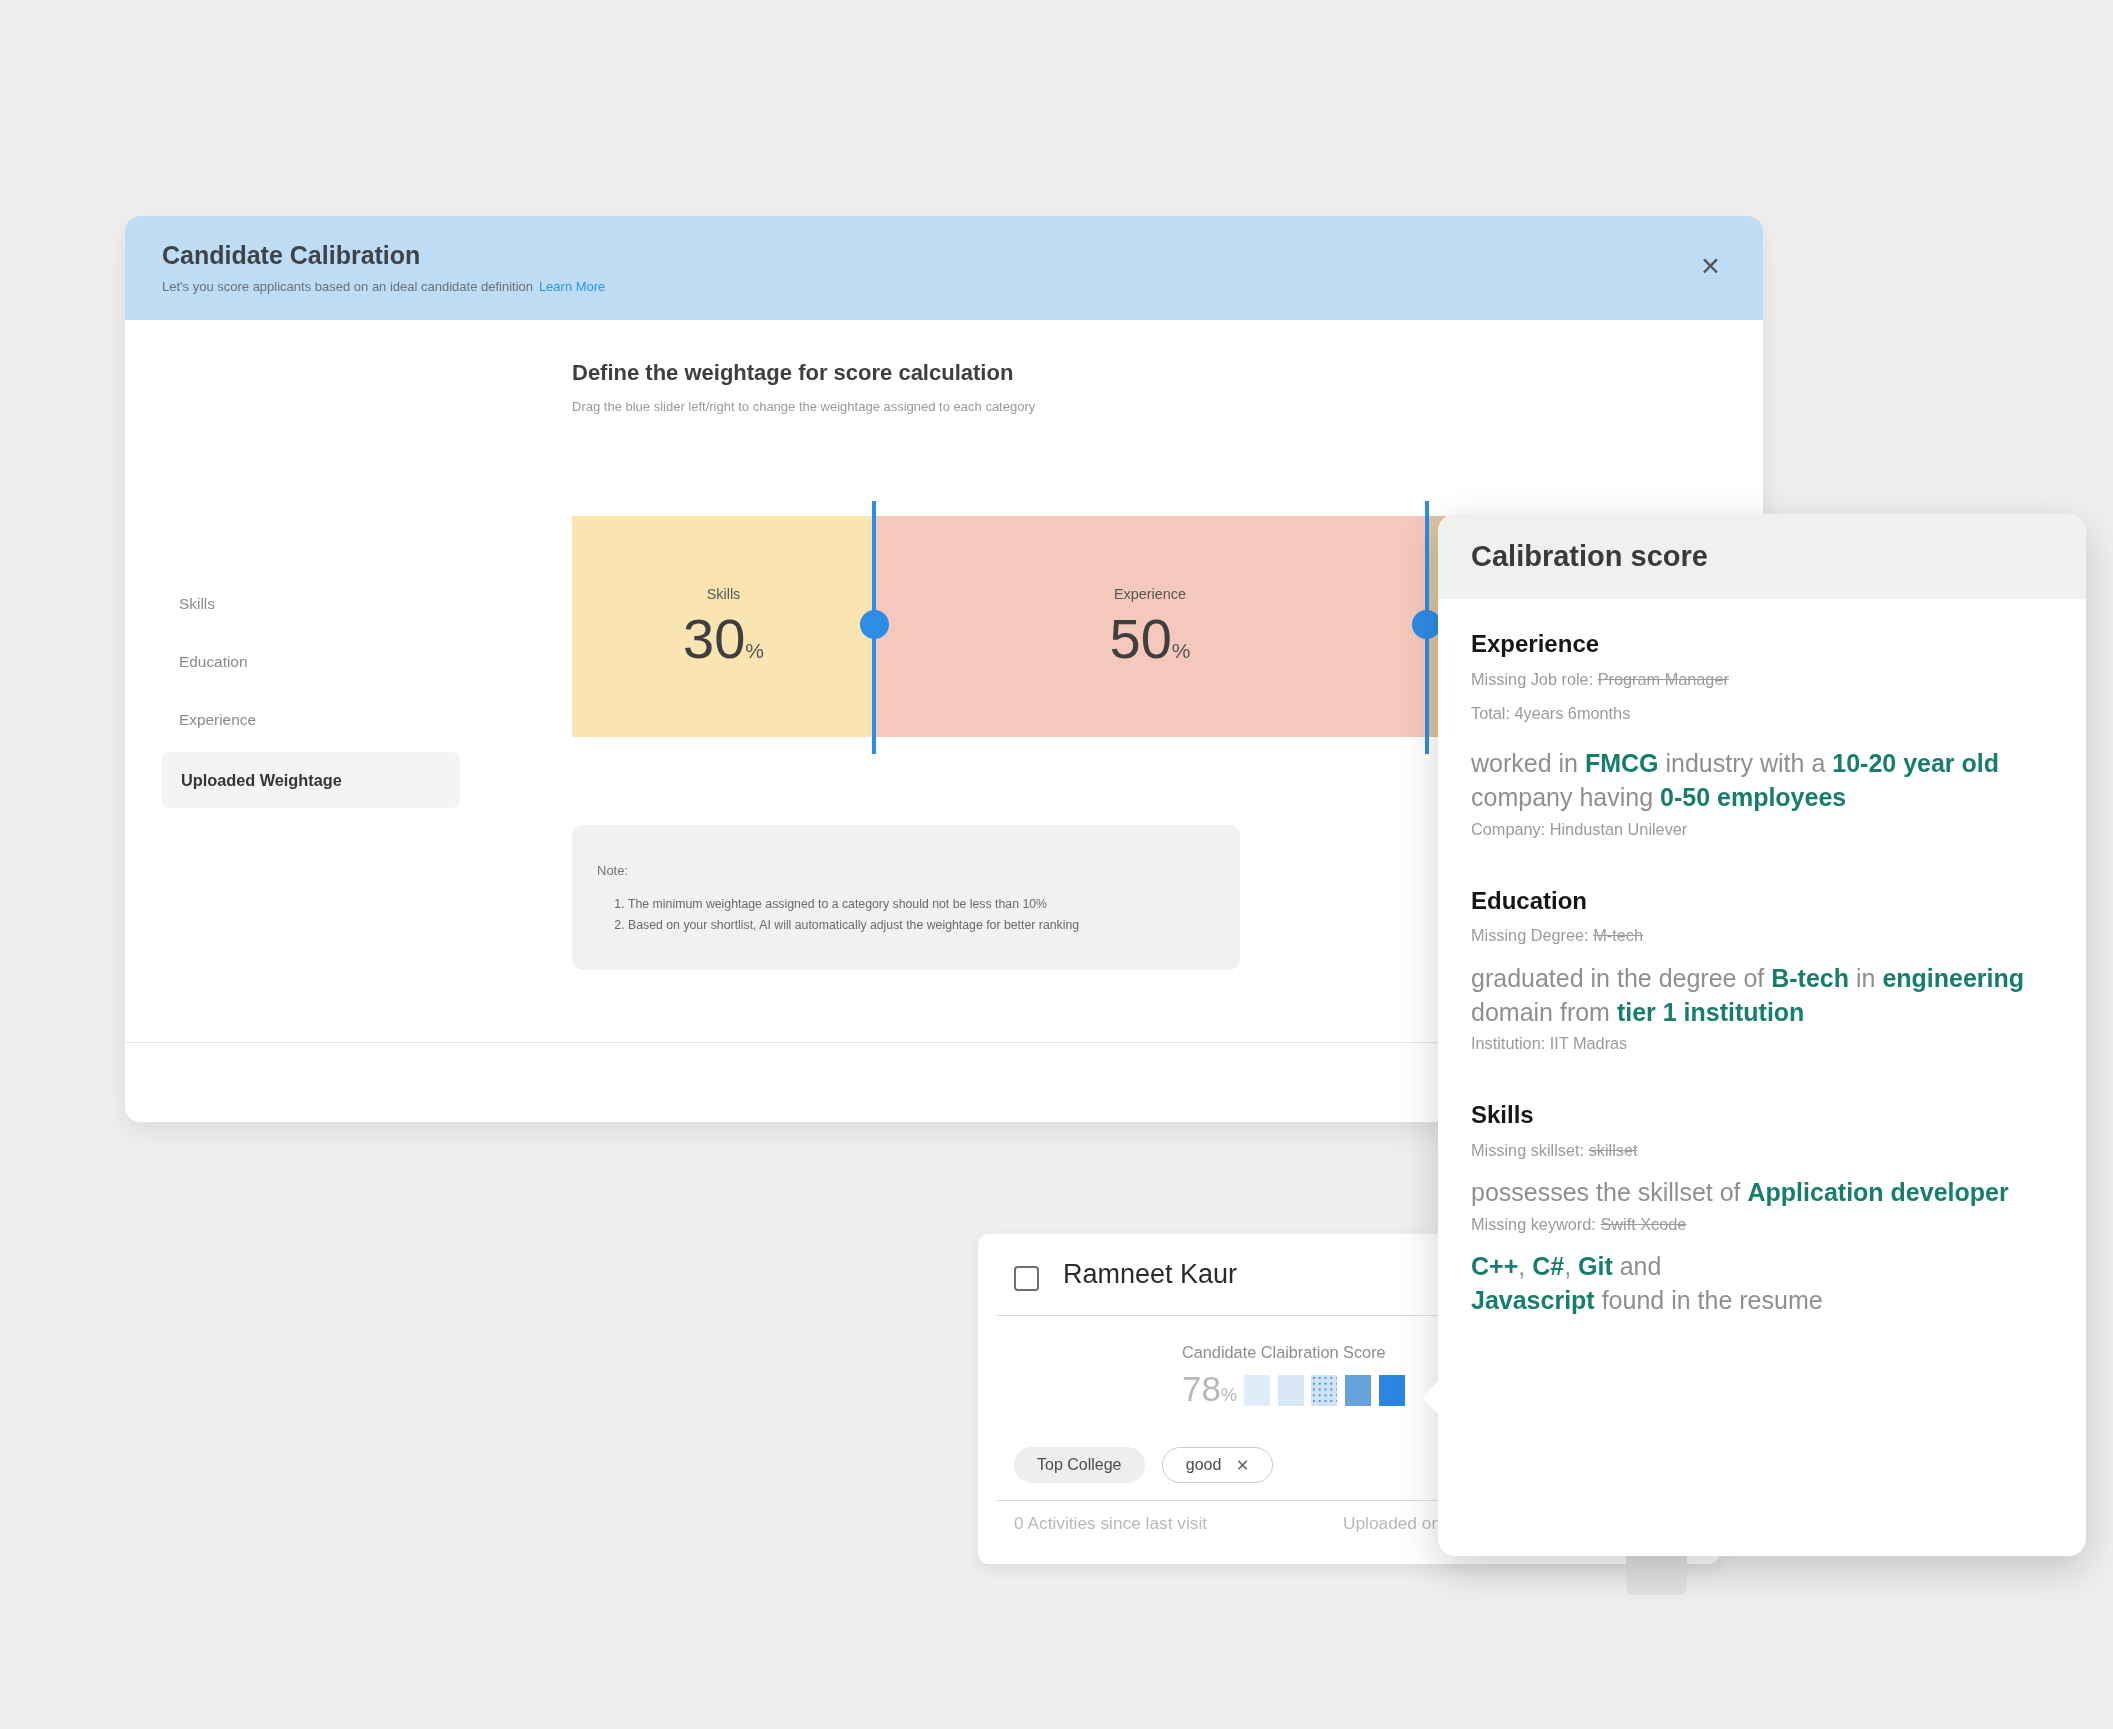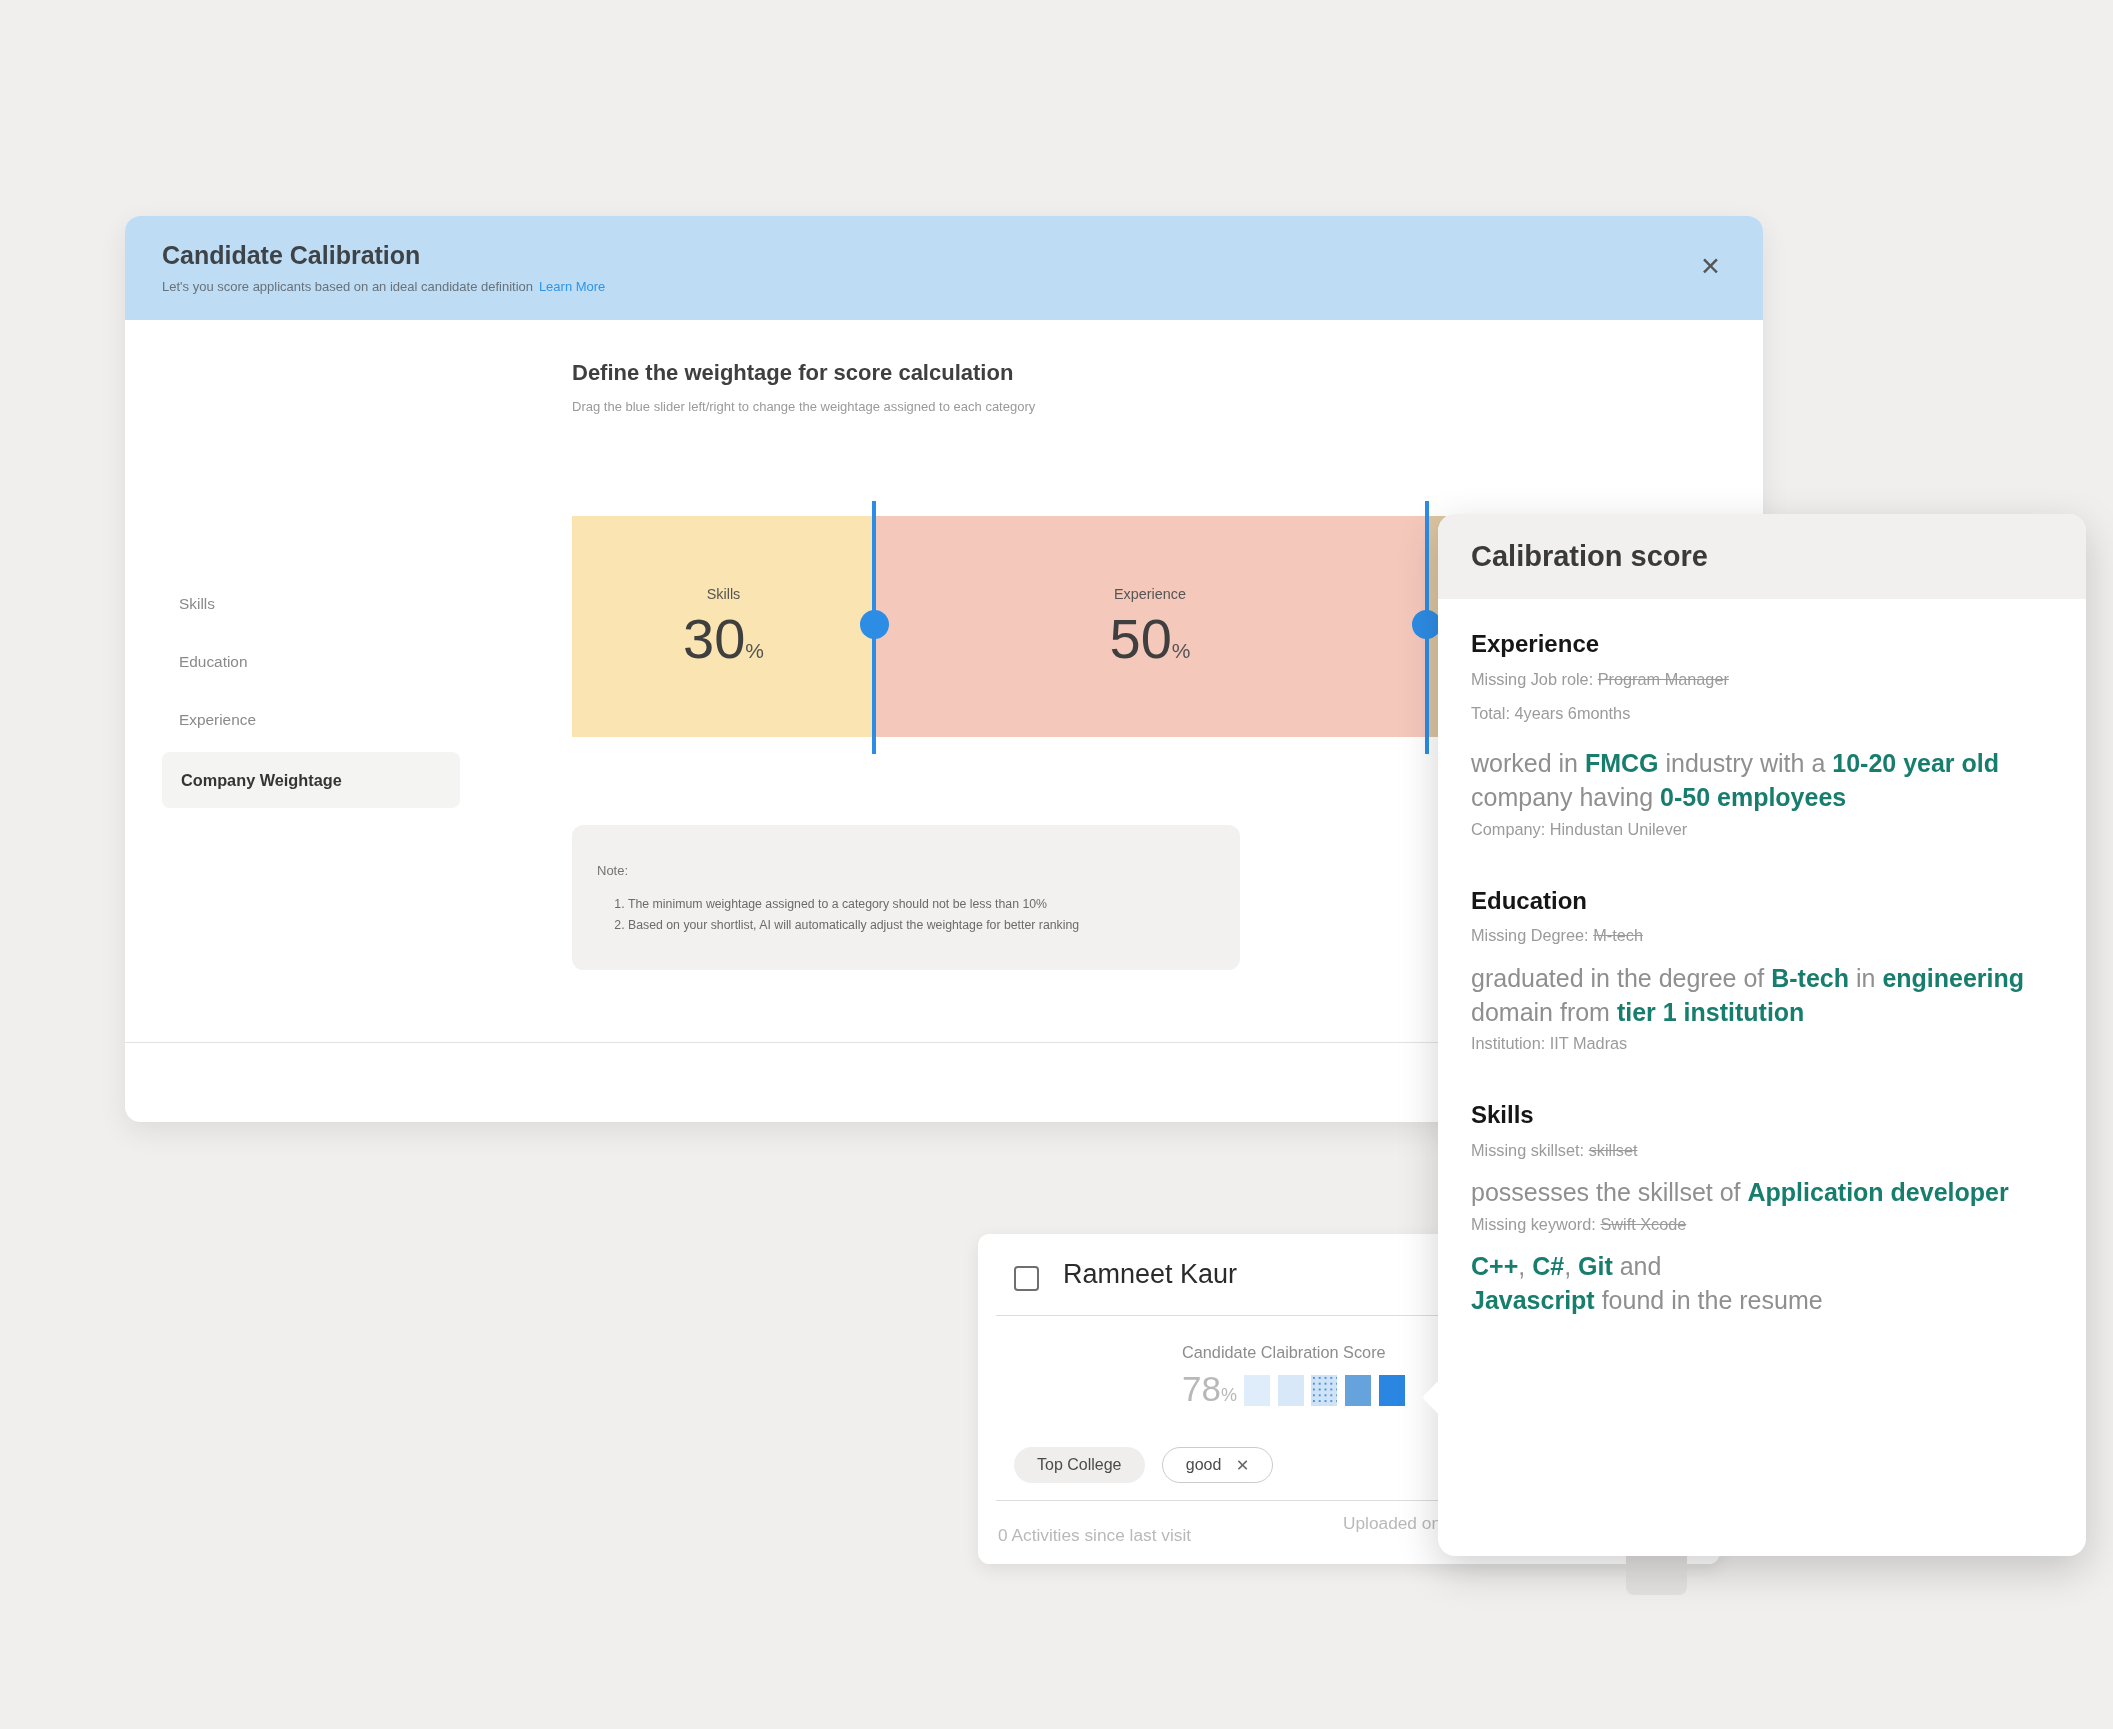--- a/index.html
+++ b/index.html
@@ -81,21 +81,21 @@
   .tag-row { position:absolute; left:36px; top:213px; display:flex; gap:17.3px; }
   .pill {
     height:36px; border-radius:20px; display:flex; align-items:center;
     padding:16px 23px; font-size:16px; color:#4b4b4b;
   }
   .pill.solid { background:#efeeed; }
   .pill.outline { background:#fff; border:1.4px solid #cbcbcb; gap:14.4px; }
   .pill .x { font-size:16.3px; color:#6a6a6a; cursor:pointer; }
   .card-div2 { position:absolute; left:18px; top:266px; width:706px; border-top:1px solid #dcdcdc; }
   .card-foot { position:absolute; top:279px; font-size:17.3px; color:#b9b9b9; }
-  .cf-a { left:20px;margin-top:12px; }
+  .cf-a { left:36px; }
   .cf-b { left:365px; }
   .hidden-btn {
     position:absolute; left:1626px; top:1549px; width:61px; height:46px;
     background:#e3e2e0; border-radius:7.7px; z-index:3; cursor:pointer;
   }
   
   .popup {
     position:absolute; left:1438px; top:514px; width:648px; height:1042px;
     background:#fff; border-radius:17.3px; box-shadow:0 13.4px 42px rgba(0,0,0,.18);
     z-index:10;
@@ -126,21 +126,21 @@
     <div class="modal-title">Candidate Calibration</div>
     <div class="modal-subtitle">
       <span>Let's you score applicants based on an ideal candidate definition</span><span class="learn-more">Learn More</span>
     </div>
     <div class="close-x">✕</div>
   </div>
 
   <div class="side-item i0">Skills</div>
   <div class="side-item i1">Education</div>
   <div class="side-item i2">Experience</div>
-  <div class="side-active">Company Weightage</div>
+  <div class="side-active">Uploaded Weightage</div>
 
   <div class="content-h">Define the weightage for score calculation</div>
   <div class="content-sub">Drag the blue slider left/right to change the weightage assigned to each category</div>
 
   <div class="seg" style="left:447px; width:303px; background:#f9e4b2;">
     <div class="seg-label">Skills</div>
     <div class="seg-val"><span>30</span><span class="pct">%</span></div>
   </div>
   <div class="seg" style="left:749px; width:552px; background:#f5c8bc;">
     <div class="seg-label">Experience</div>

